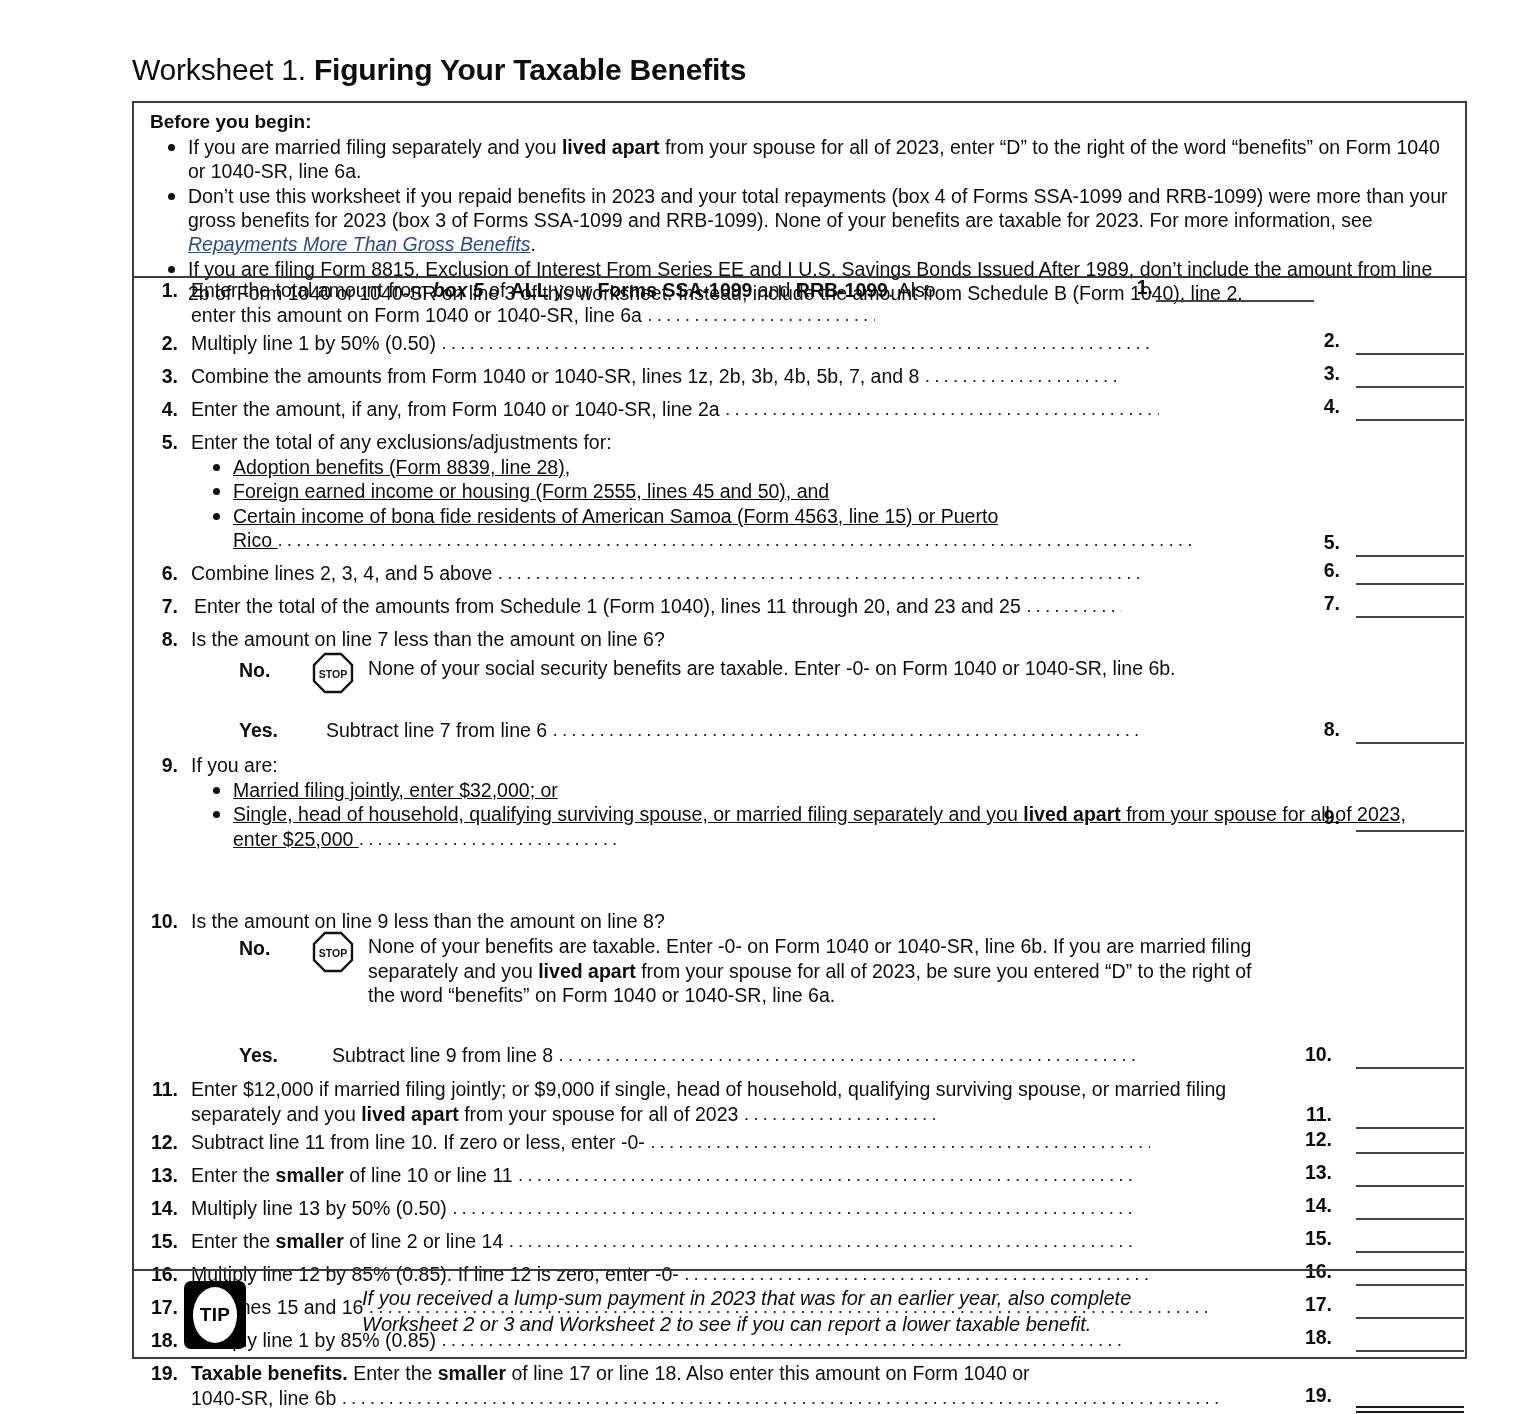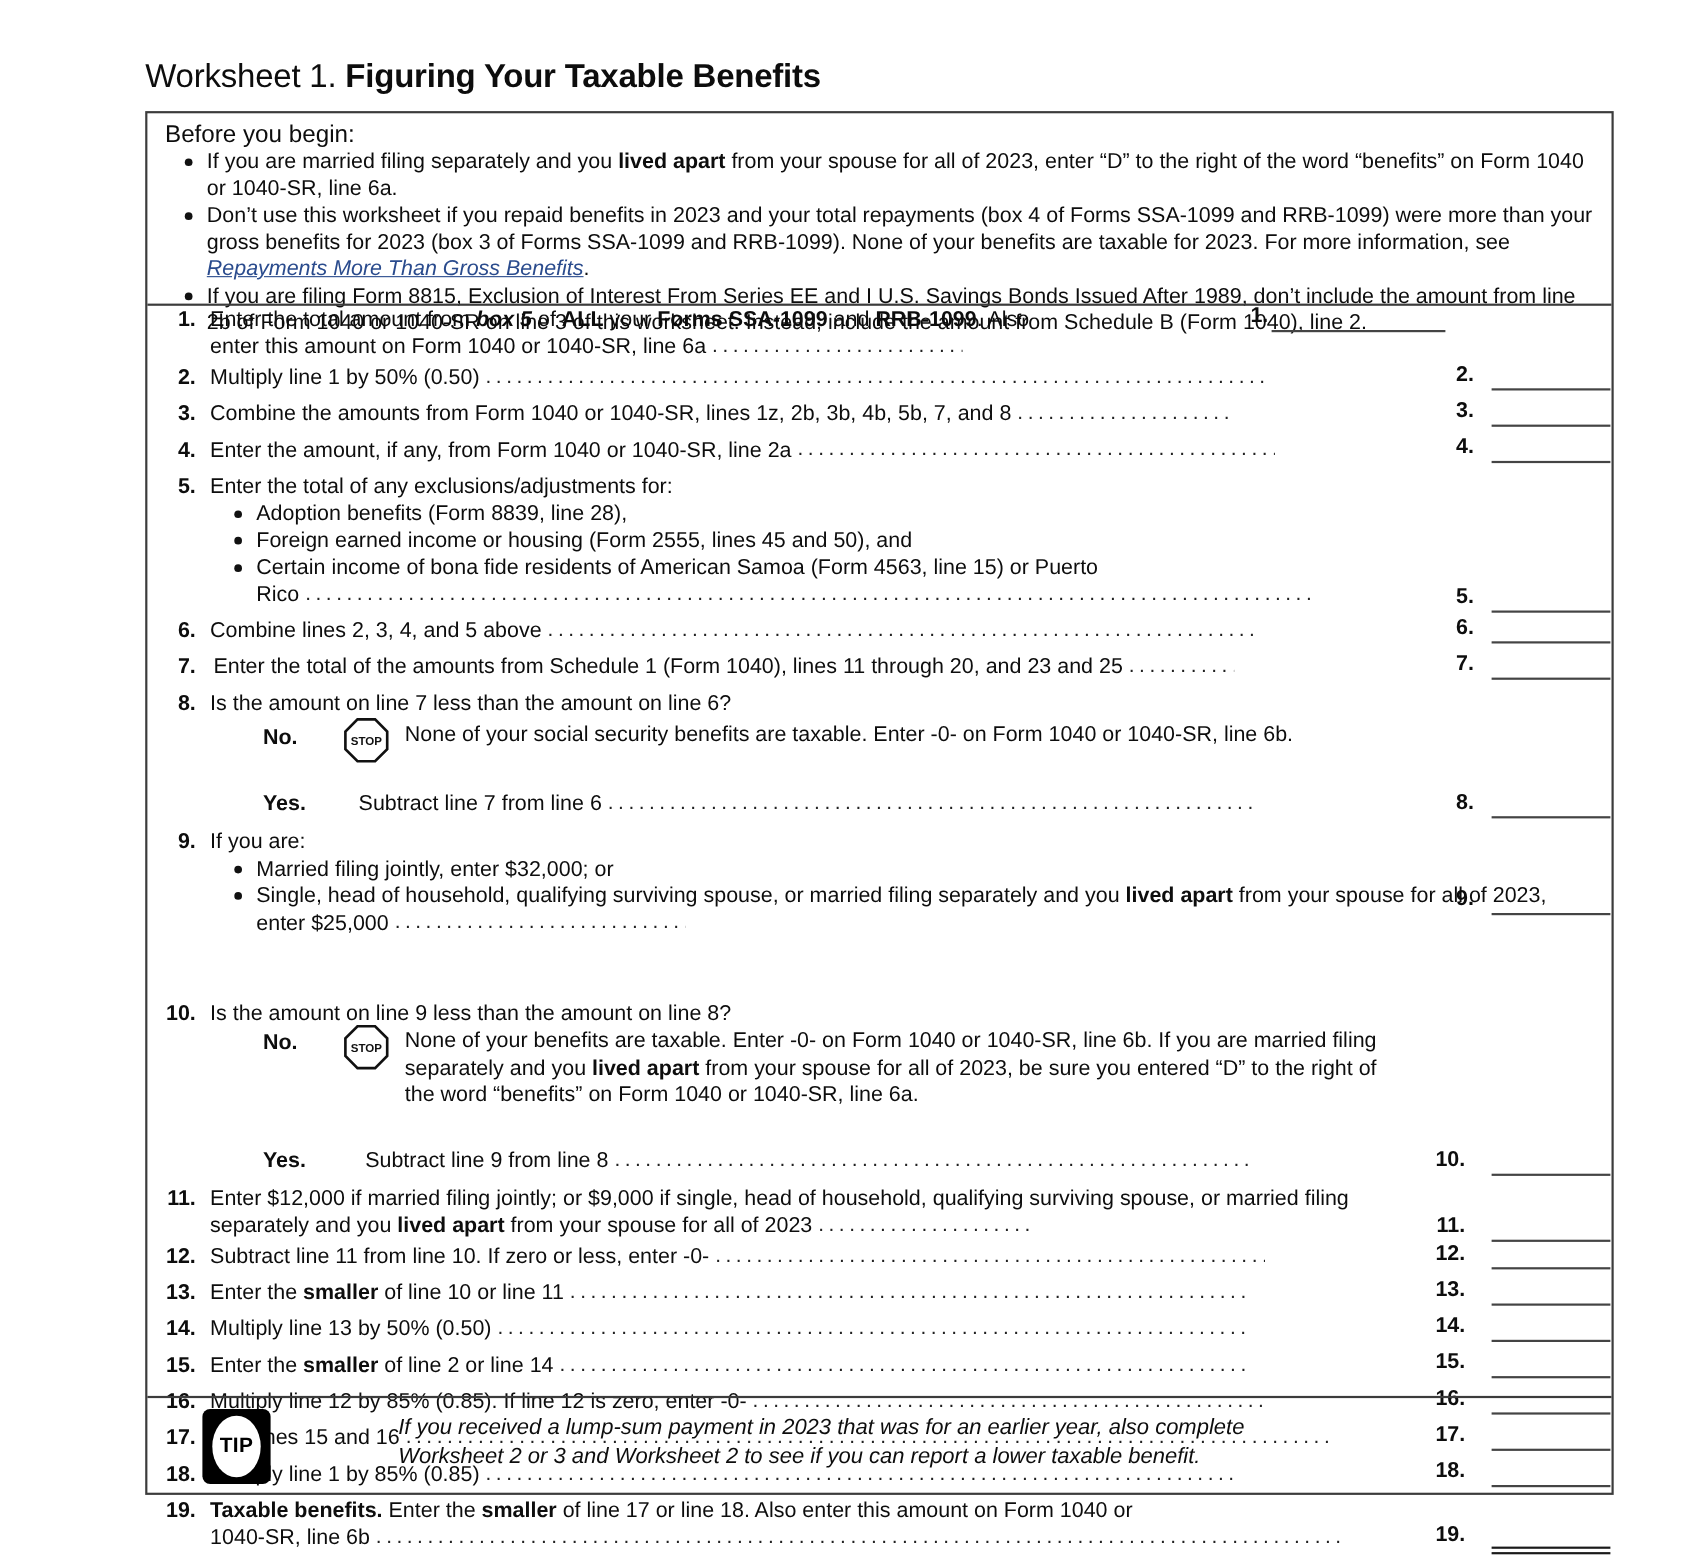--- a/index.html
+++ b/index.html
@@ -86,22 +86,22 @@
   
   .before {
     position: absolute;
     left: 12px;
     top: 7px;
     width: 1305px;
     font-size: 19.5px;
     line-height: 24px;
   }
   .before-head {
-    font-weight: normal;
-    font-size: 22px;
+    font-weight: bold;
+    font-size: 19px;
     padding-left: 4px;
   }
   .blist { margin: 0; padding: 0; list-style: none; }
   .blist > li {
     position: relative;
     padding-left: 42px;
     margin-top: 1px;
   }
   .blist > li::before {
     content: "";
@@ -148,21 +148,21 @@
   .leader {
     display: inline-block;
     overflow: hidden;
     white-space: nowrap;
     vertical-align: bottom;
     letter-spacing: 4.1px;
     font-size: 19px;
     color: #222;
   }
 
-  .sublist { margin: 0; padding: 0; list-style: none; }
+  .sublist { margin: 0; padding: 0; list-style: none; text-decoration: underline; }
   .sublist > li {
     position: relative;
     padding-left: 42px;
   }
   .sublist > li::before {
     content: "";
     position: absolute;
     left: 22px;
     top: 9px;
     width: 7px; height: 7px;

